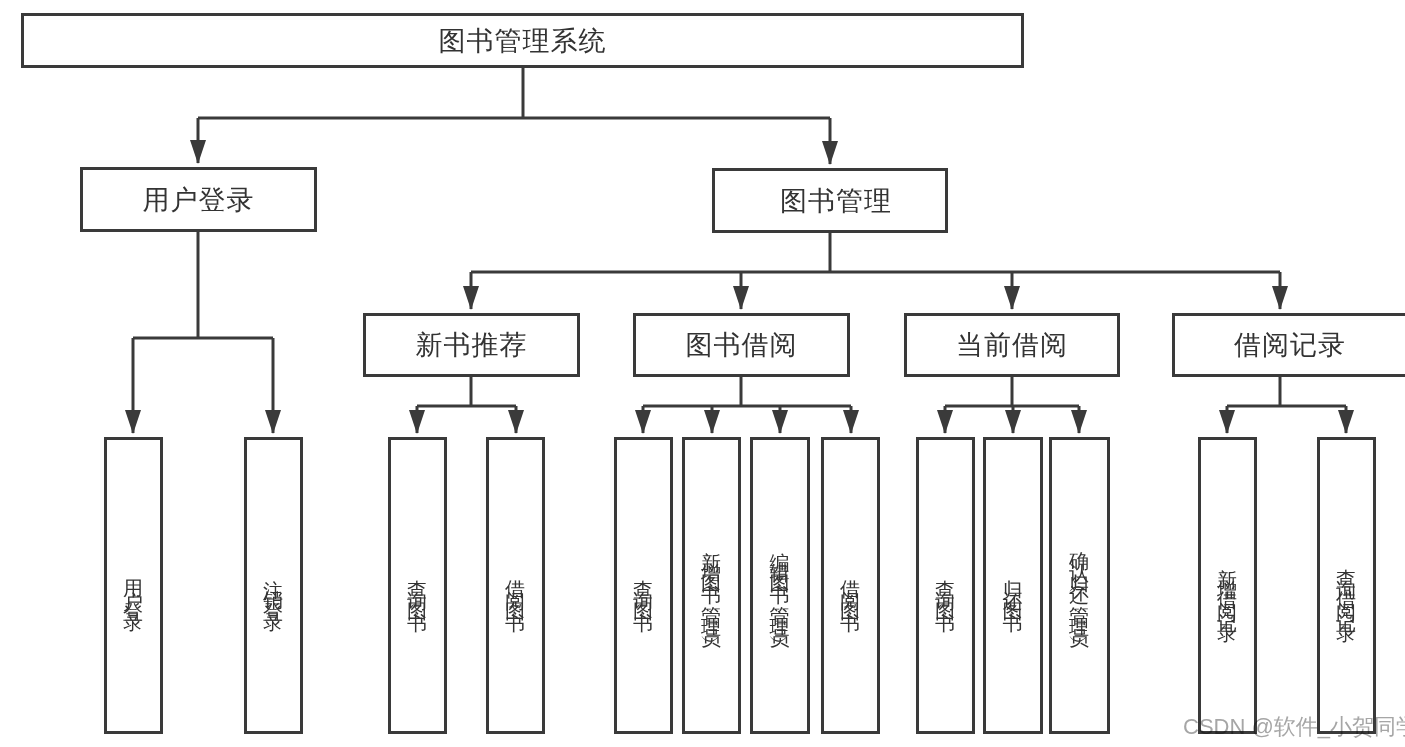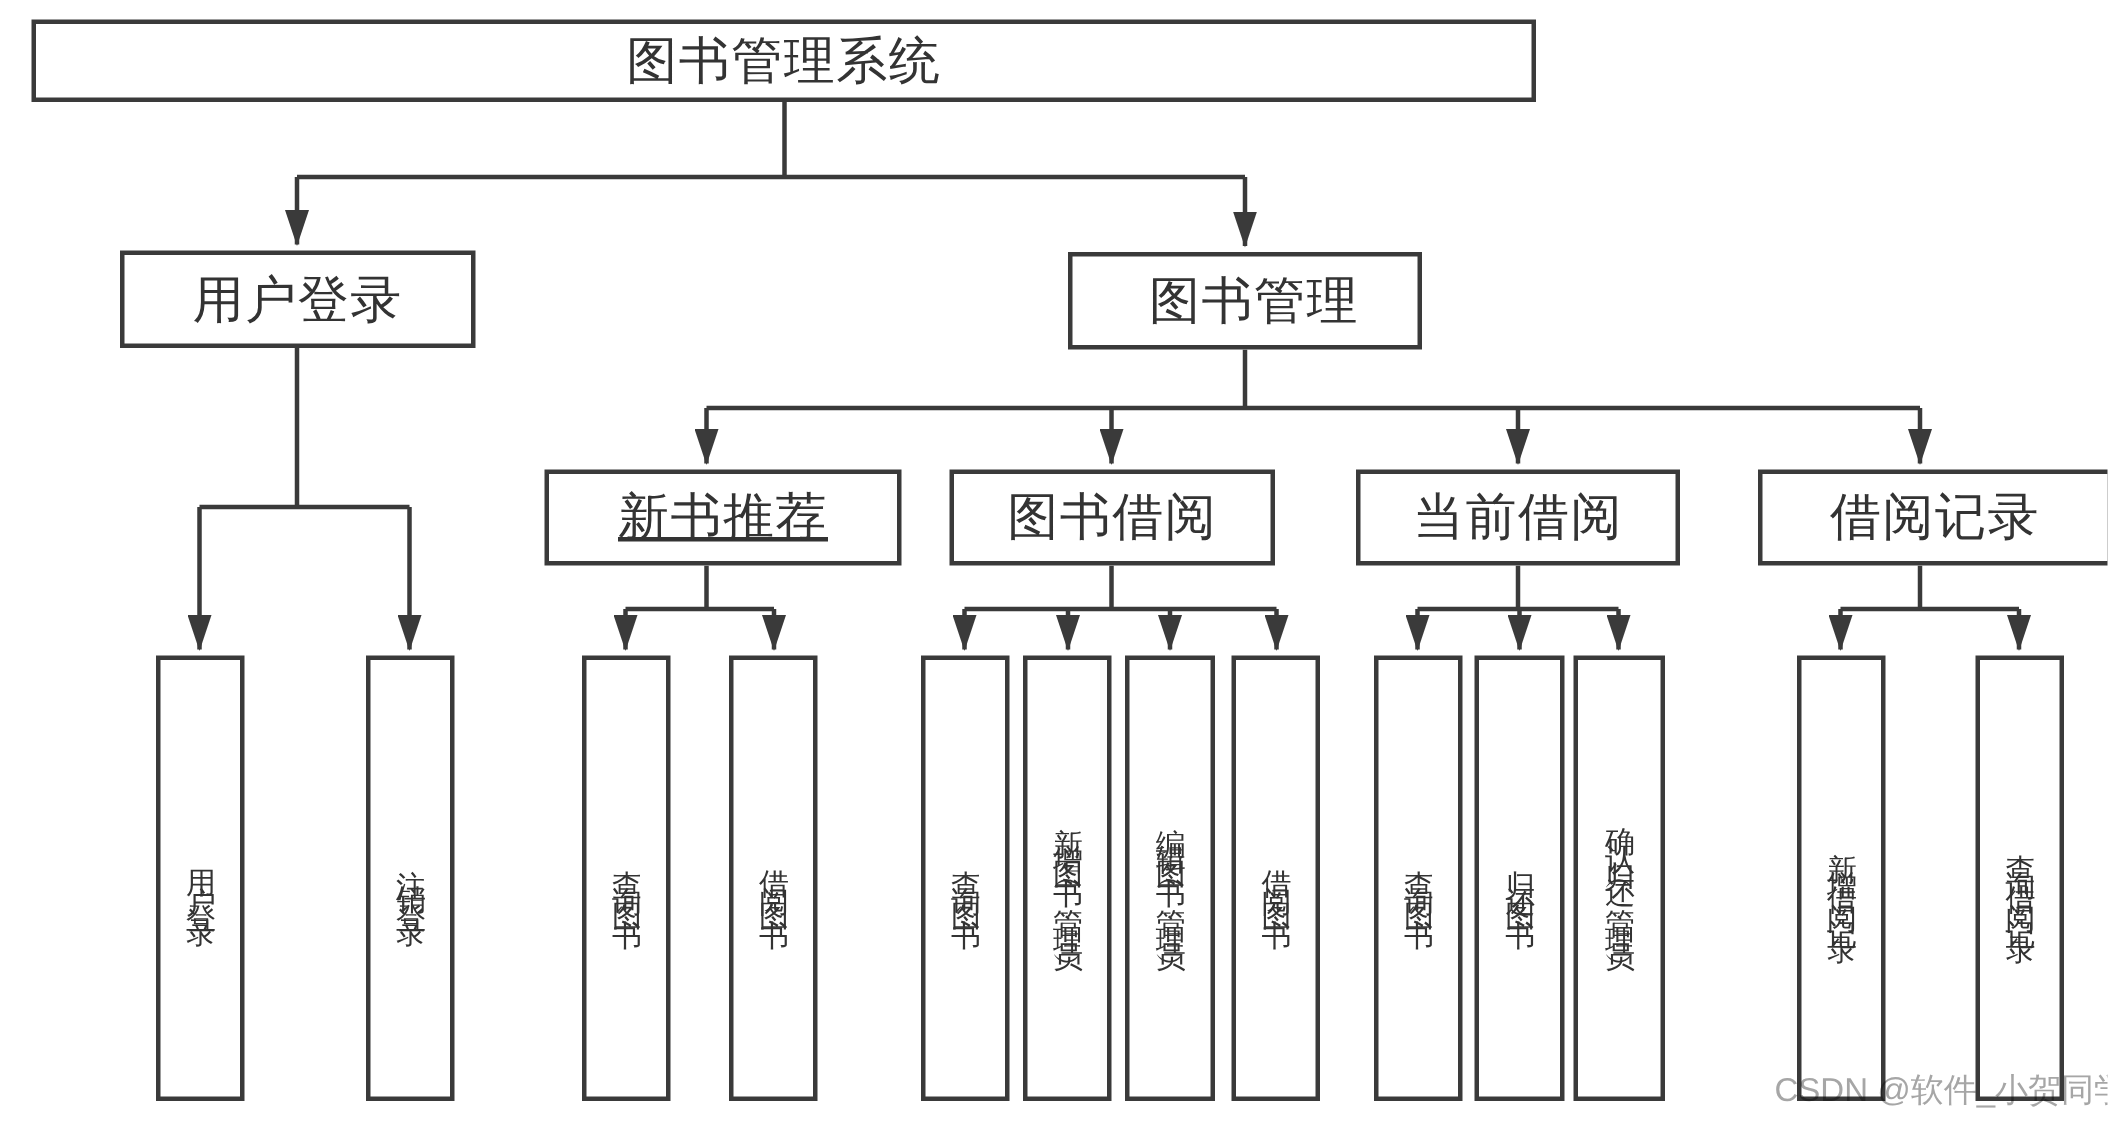--- a/index.html
+++ b/index.html
@@ -28,21 +28,21 @@
     box-sizing: border-box;
     background: #ffffff;
     border: 3px solid var(--line, #3a3a3a);
     color: var(--text, #333333);
     display: flex;
     align-items: center;
     justify-content: center;
     text-align: center;
   }
   .h-box {
-    font-size: 34px;
+    font-size: 27px;
     letter-spacing: 1px;
     white-space: nowrap;
   }
   .v-box .v-text {
     writing-mode: vertical-rl;
     text-orientation: mixed;
     font-size: 20px;
     line-height: 1.1;
     letter-spacing: 11px;
   }
@@ -110,21 +110,21 @@
       <path d="M1227 406 V433" marker-end="url(#ah)"></path>
       <path d="M1346 406 V433" marker-end="url(#ah)"></path>
     </g>
   </svg>
 
   <div class="box h-box" style="left:21px; top:13px; width:1003px; height:55px;">图书管理系统</div>
 
   <div class="box h-box" style="left:80px; top:167px; width:237px; height:65px;">用户登录</div>
   <div class="box h-box" style="left:712px; top:168px; width:236px; height:65px;padding-left:12px;">图书管理</div>
 
-  <div class="box h-box" style="left:363px; top:313px; width:238px; height:64px;text-decoration:underline;">新书推荐</div>
+  <div class="box h-box" style="left:363px; top:313px; width:217px; height:64px;">新书推荐</div>
   <div class="box h-box" style="left:633px; top:313px; width:217px; height:64px;">图书借阅</div>
   <div class="box h-box" style="left:904px; top:313px; width:216px; height:64px;">当前借阅</div>
   <div class="box h-box" style="left:1172px; top:313px; width:236px; height:64px;">借阅记录</div>
 
   <div class="box v-box" style="left:104px; top:437px; width:59px; height:297px;">
     <span class="v-text">用户登录</span>
   </div>
   <div class="box v-box" style="left:244px; top:437px; width:59px; height:297px;">
     <span class="v-text">注销登录</span>
   </div>

